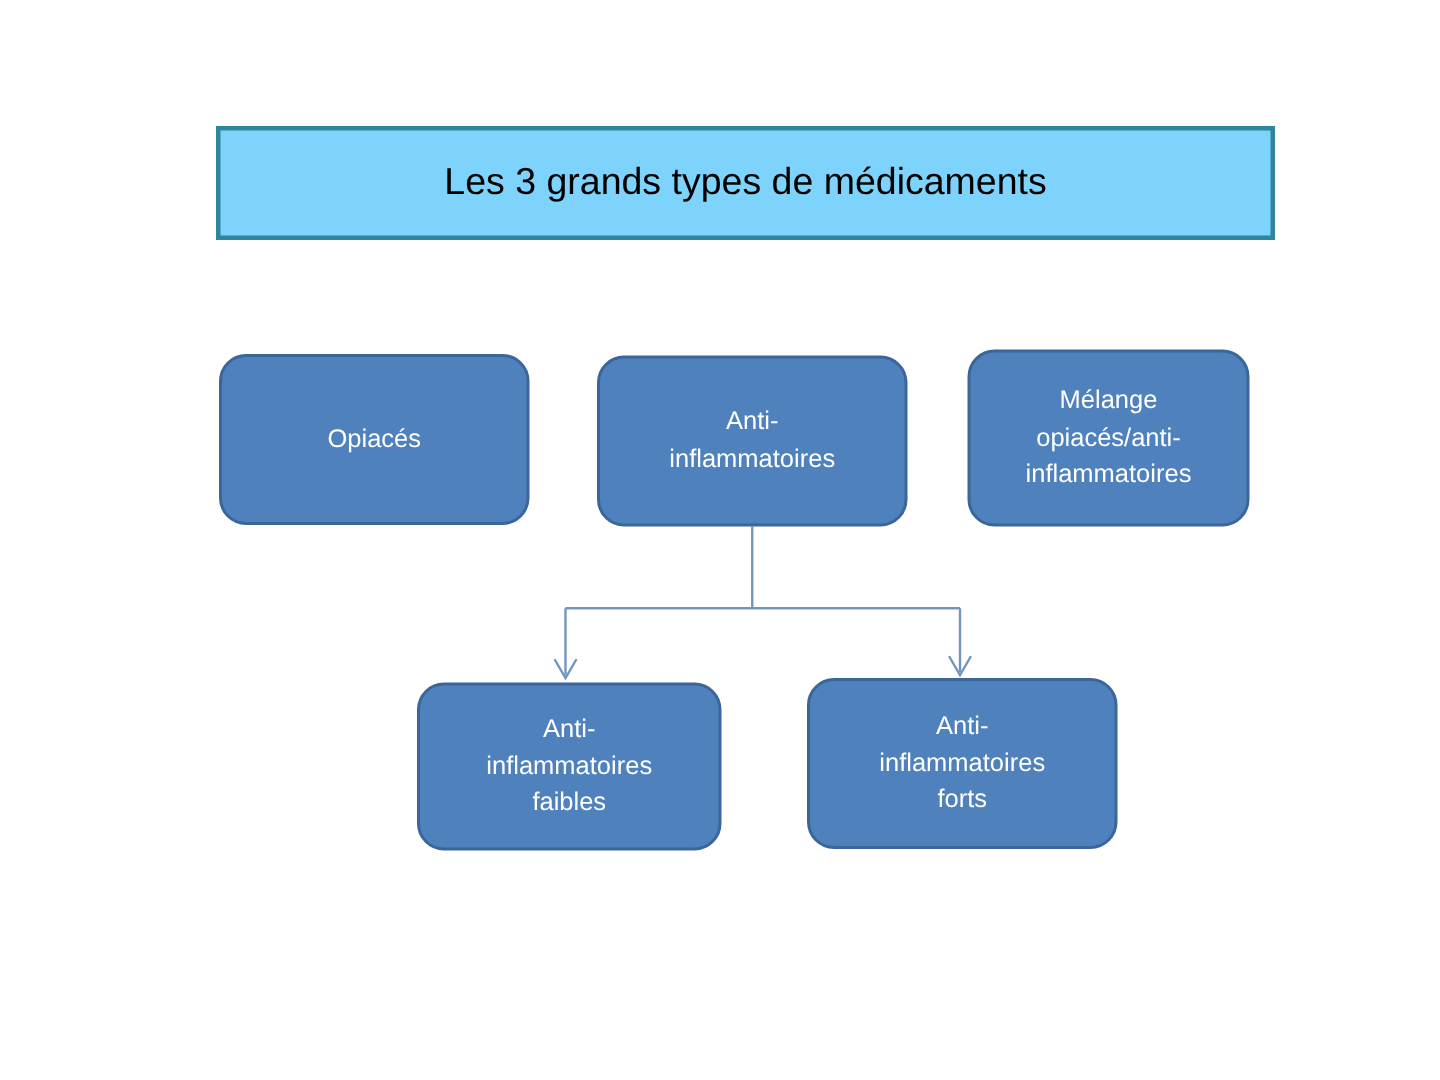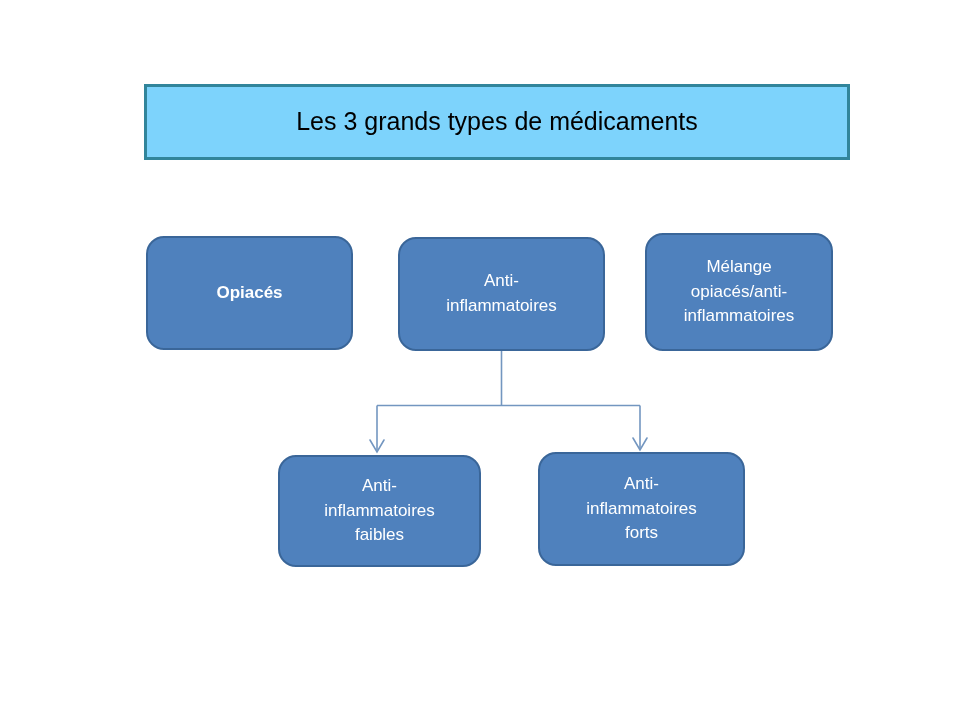--- a/index.html
+++ b/index.html
@@ -57,21 +57,21 @@
     text-align: center;
     padding: 4px 10px;
   }
   .node .label {
     display: block;
     width: 100%;
     white-space: pre-line;
   }
 
   
-  #node-opiaces      { left: 146px; top: 236px; width: 207px; height: 114px; font-weight: bold; }
+  #node-opiaces      { left: 146px; top: 236px; width: 207px; height: 114px; }
   #node-anti-inflam  { left: 398px; top: 237px; width: 207px; height: 114px; }
   #node-melange      { left: 645px; top: 233px; width: 188px; height: 118px; }
 
   
   #node-faibles      { left: 278px; top: 455px; width: 203px; height: 112px; }
   #node-forts        { left: 538px; top: 452px; width: 207px; height: 114px; }
 
   
   #connectors {
     position: absolute;

